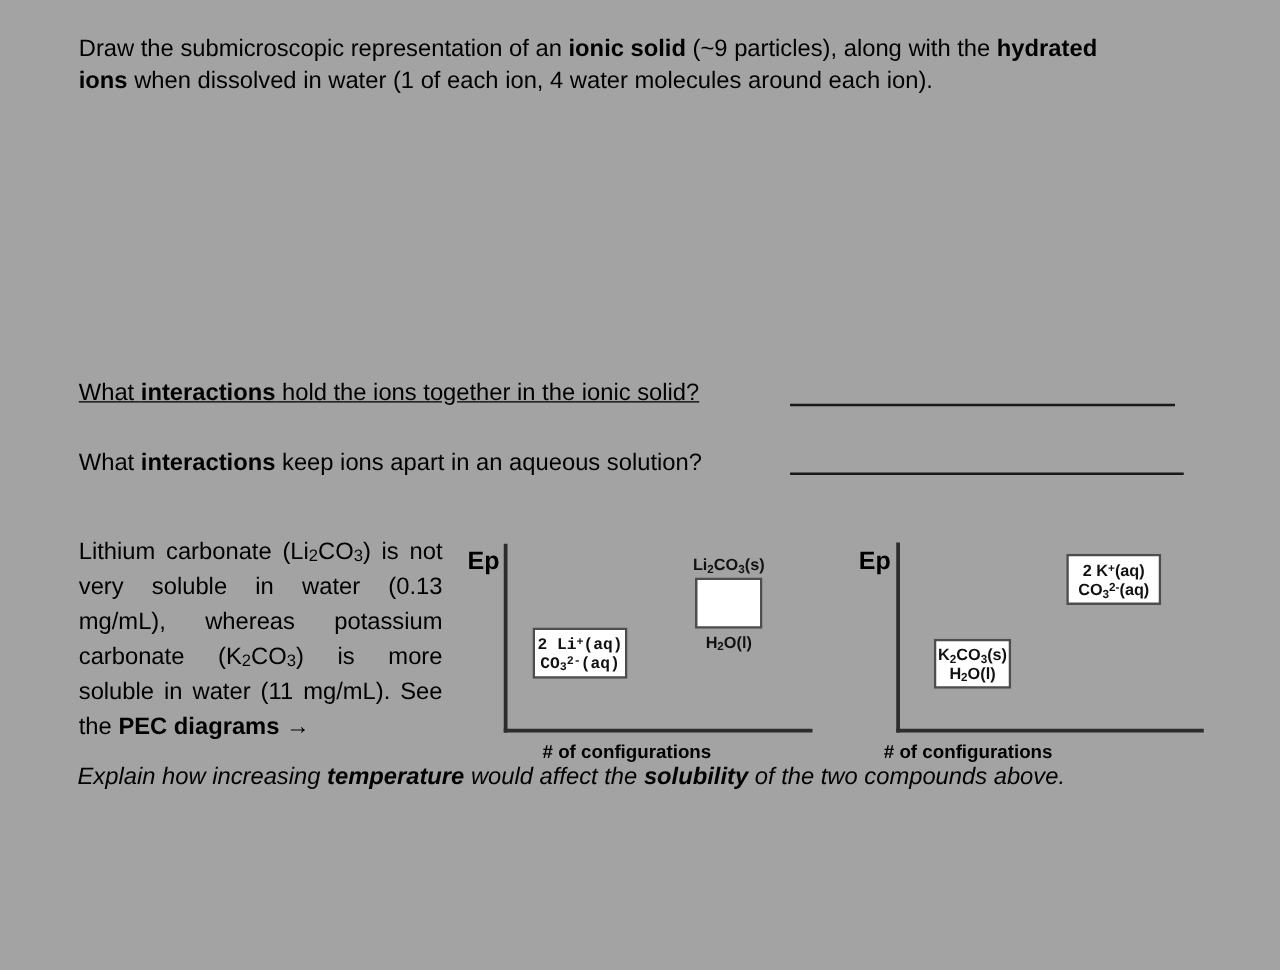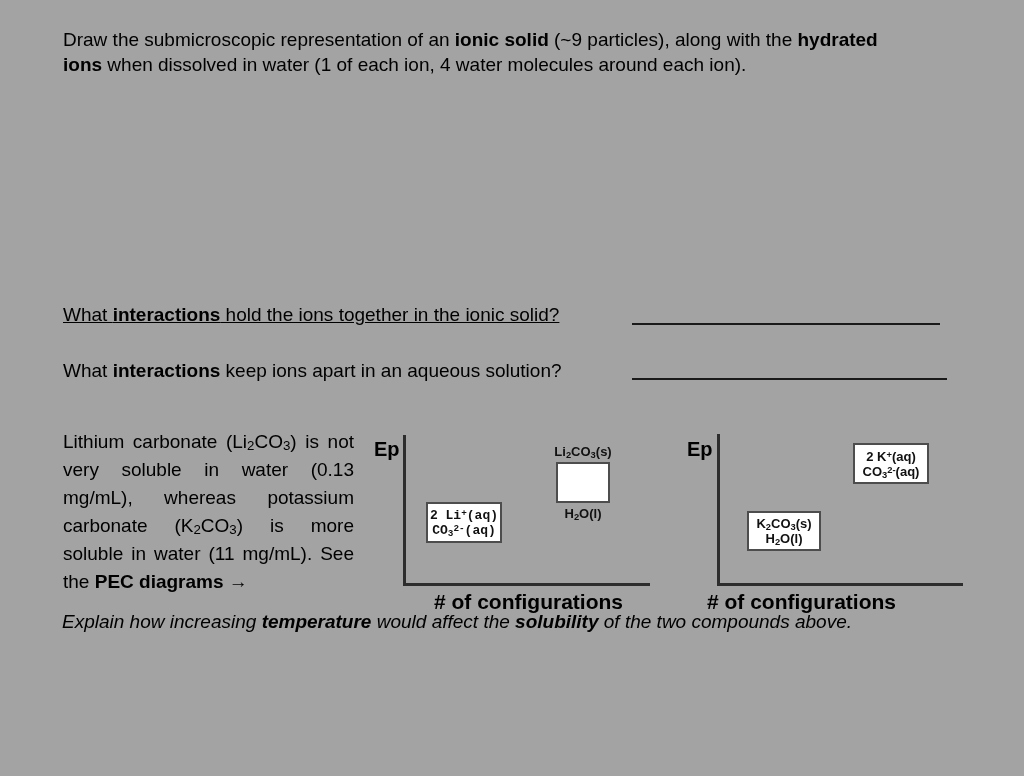--- a/index.html
+++ b/index.html
@@ -22,33 +22,33 @@
   .diagram{position:absolute;margin-top:16px;}
   .d1{left:374px;top:416px;width:281px;height:184px;}
   .d2{left:687px;top:414px;width:290px;height:186px;}
   .ep{position:absolute;font-weight:bold;font-size:20px;line-height:20px;}
   .axis{position:absolute;background:#2d2d2d;}
   .state-box{position:absolute;box-sizing:border-box;border:2px solid #4d4d4d;background:#fff;
     display:flex;flex-direction:column;align-items:center;justify-content:center;
     font-weight:bold;font-size:13px;line-height:15px;color:#111;text-align:center;white-space:nowrap;}
   .fsub{font-size:0.72em;vertical-align:-0.22em;line-height:0;}
   .fsup{font-size:0.72em;vertical-align:0.34em;line-height:0;}
-  .xlabel{position:absolute;font-weight:bold;font-size:21px;line-height:17px;white-space:nowrap;}
+  .xlabel{position:absolute;font-weight:bold;font-size:15px;line-height:17px;white-space:nowrap;}
   
   .d1 .ep{left:0;top:7px;}
   .d1 .vaxis{left:29px;top:3px;width:3px;height:151px;}
   .d1 .haxis{left:29px;top:151px;width:247px;height:3px;}
   .d1 .box-dissolved{left:52px;top:70px;width:76px;height:41px;font-family:Liberation Mono, monospace;}
   .d1 .box-solid{left:182px;top:30px;width:54px;height:41px;gap:47px;}
   .d1 .xlabel{left:60px;top:161px;}
   
   .d2 .ep{left:0;top:9px;}
   .d2 .vaxis{left:30px;top:4px;width:3px;height:152px;}
   .d2 .haxis{left:30px;top:153px;width:246px;height:3px;}
-  .d2 .box-solid{left:60px;top:81px;width:74px;height:40px;}
+  .d2 .box-solid{left:60px;top:81px;width:62px;height:40px;}
   .d2 .box-dissolved{left:166px;top:13px;width:76px;height:41px;}
   .d2 .xlabel{left:20px;top:163px;}
 </style>
 </head>
 <body>
 
 <div class="canvas">
 
   <div class="txt prompt">
     <span>Draw the submicroscopic representation of an </span><b>ionic solid</b><span> (~9 particles), along with the </span><b>hydrated ions</b><span> when dissolved in water (1 of each ion, 4 water molecules around each ion).</span>

